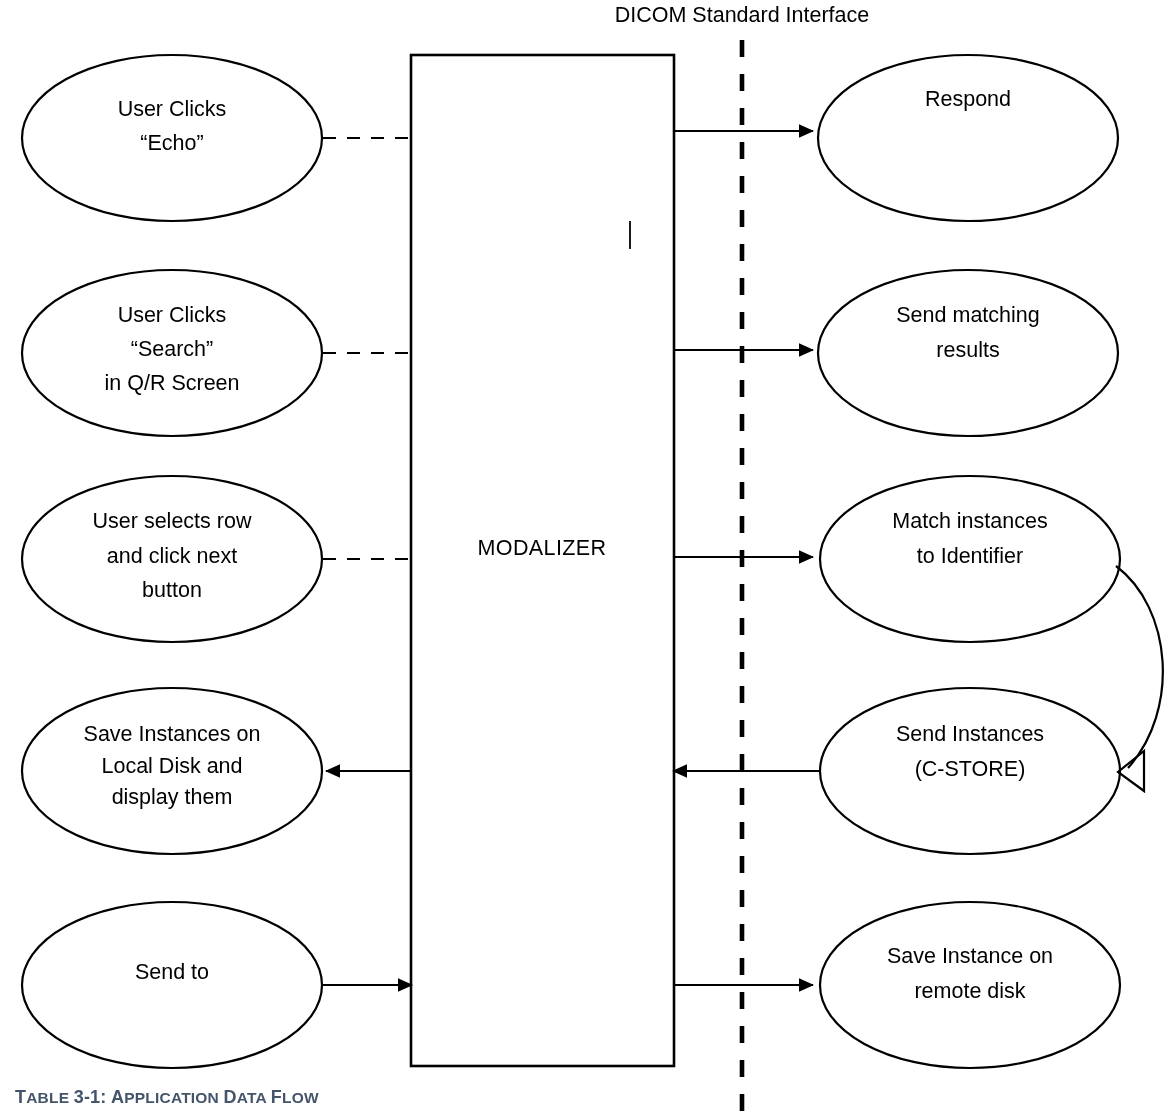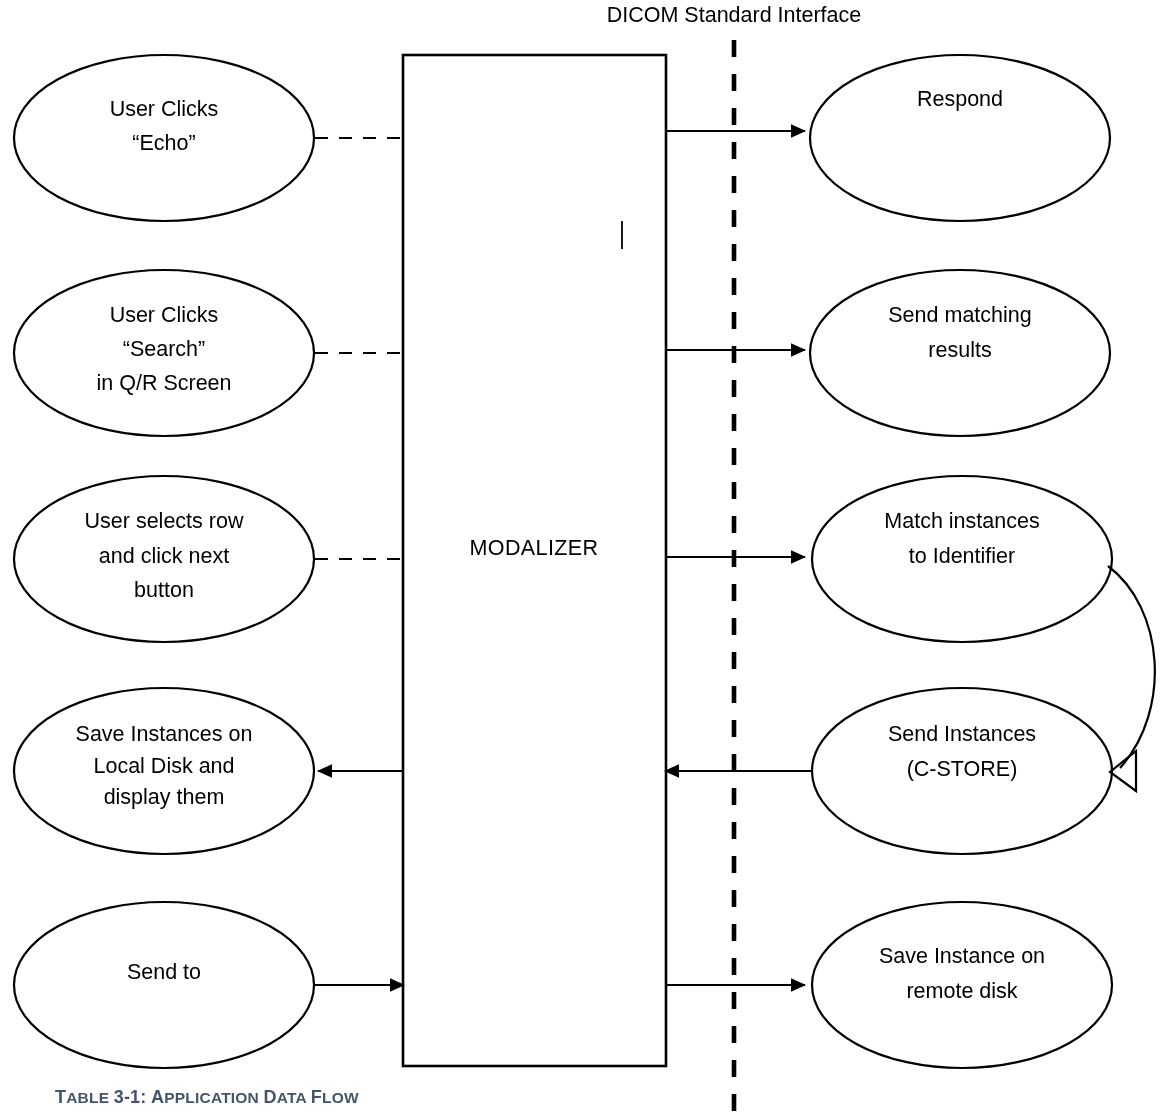--- a/index.html
+++ b/index.html
@@ -9,21 +9,21 @@
   }
   body {
     width: 1166px;
     height: 1116px;
     font-family: "Liberation Sans", sans-serif;
     overflow: hidden;
     position: relative;
   }
   #diagram-root {
     position: absolute;
-    left: 4px; top: 0;
+    left: 12px; top: 0;
     width: 956px;
     height: 1116px;
     padding-left: 8px;
   }
   svg.diagram {
     display: block;
     width: 1166px;
     height: 1116px;
   }
   .node-ellipse {
@@ -94,21 +94,20 @@
   .caption {
     position: absolute;
     left: 3px;
     top: 1087px;
     font-family: "Liberation Sans", sans-serif;
     font-size: 15.5px;
     font-weight: bold;
     color: #44546A;
     letter-spacing: 0.2px;
     white-space: nowrap;
-    margin-left: 48px;
   }
   .caption .sc-big { font-size: 18px; }
 </style>
 </head>
 <body>
 
 <div id="diagram-root">
 
   <svg class="diagram" viewBox="0 0 1166 1116" xmlns="http://www.w3.org/2000/svg">
 

